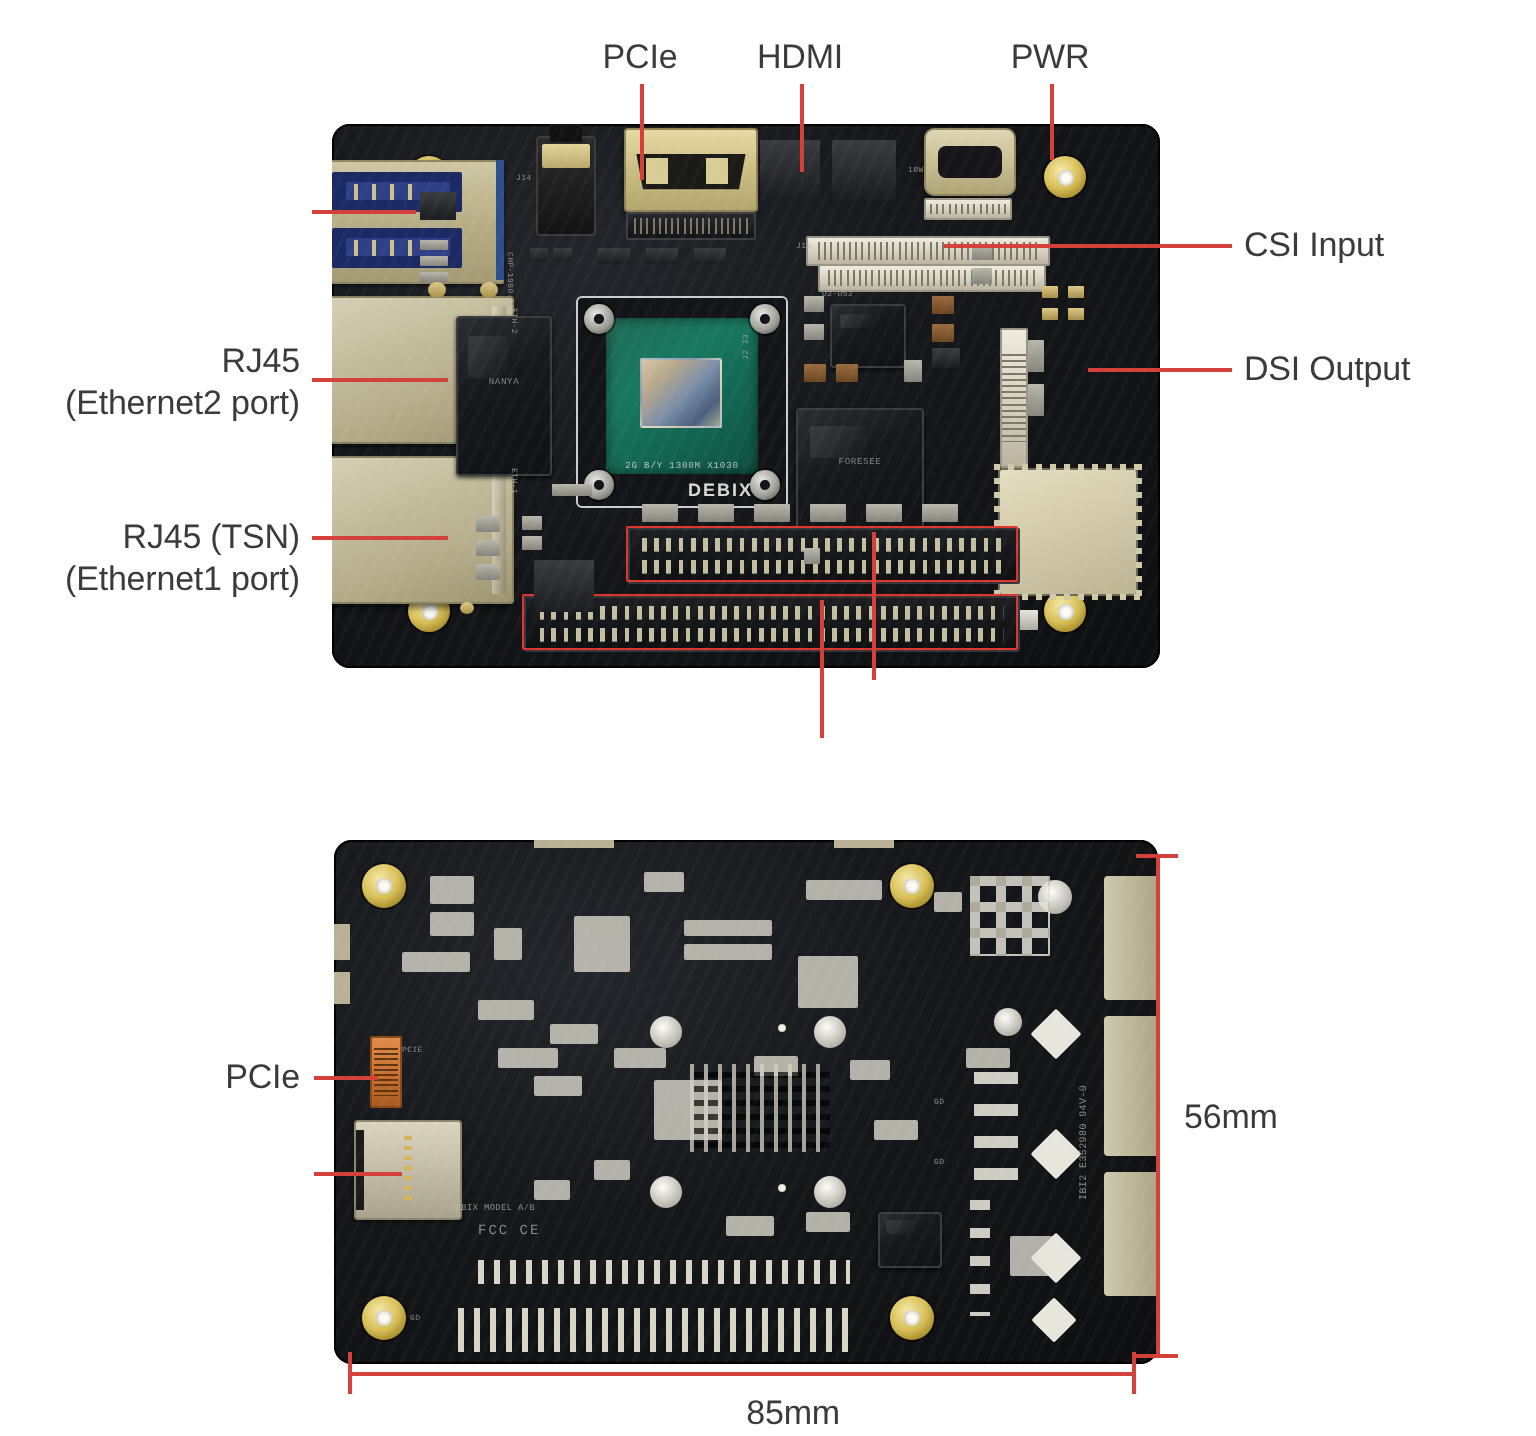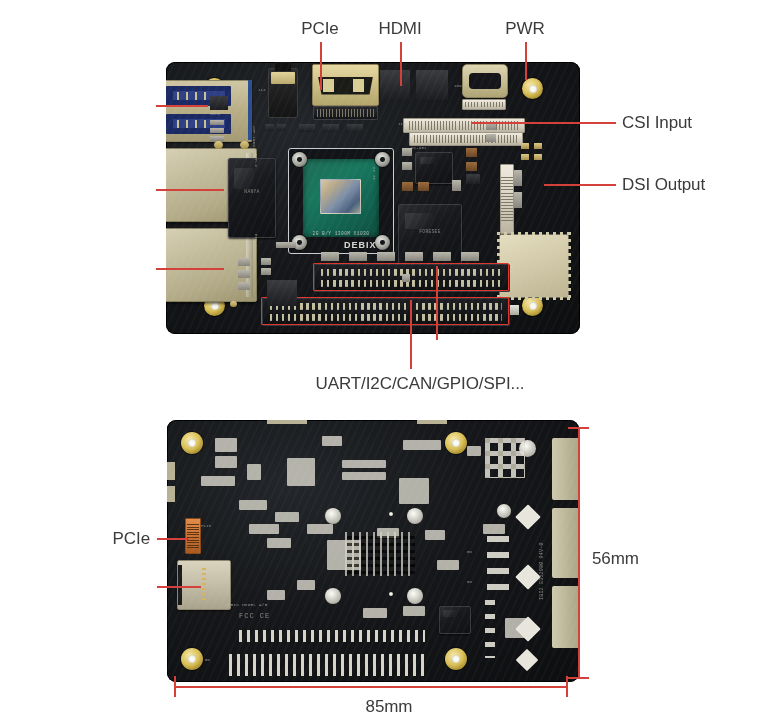--- a/index.html
+++ b/index.html
@@ -510,42 +510,45 @@
     <div class="silk" style="left:92px; top:172px; transform:rotate(90deg); transform-origin:left top;">ETH-1</div>
     <div class="silk" style="left:232px; top:60px;">J13</div>
     <div class="silk" style="left:288px; top:22px;">10W</div>
     <div class="silk" style="left:245px; top:84px;">U2-U52</div>
     <div class="silk" style="left:206px; top:118px; transform:rotate(-90deg); transform-origin:left top;">J2 J3</div>
     <div class="logo" style="left:178px; top:178px;">DEBIX</div>
   </div>
 
   <div class="lead-h" style="left:156px; top:105px; width:52px;"></div>
 
+  <div class="label r" style="left:0px; top:170px; width:150px;">RJ45
+(Ethernet2 port)</div>
   <div class="lead-h" style="left:156px; top:189px; width:68px;"></div>
 
+  <div class="label r" style="left:0px; top:258px; width:150px;">RJ45 (TSN)
+(Ethernet1 port)</div>
   <div class="lead-h" style="left:156px; top:268px; width:68px;"></div>
 
   <div class="label c" style="left:280px; top:18px; width:80px;">PCIe</div>
   <div class="lead-v" style="left:320px; top:42px; height:48px;"></div>
 
   <div class="label c" style="left:360px; top:18px; width:80px;">HDMI</div>
   <div class="lead-v" style="left:400px; top:42px; height:44px;"></div>
 
   <div class="label c" style="left:485px; top:18px; width:80px;">PWR</div>
   <div class="lead-v" style="left:525px; top:42px; height:38px;"></div>
 
   <div class="label" style="left:622px; top:112px; width:140px;">CSI Input</div>
   <div class="lead-h" style="left:472px; top:122px; width:144px;"></div>
 
   <div class="label" style="left:622px; top:174px; width:150px;">DSI Output</div>
   <div class="lead-h" style="left:544px; top:184px; width:72px;"></div>
 
   <div class="lead-v" style="left:436px; top:266px; height:74px;"></div>
 
-  <div class="label c" style="left:280px; top:373px; width:280px;">UART/I2C/CAN/GPIO/SPI...</div>
   <div class="lead-v" style="left:410px; top:300px; height:69px;"></div>
 
   <div class="board" style="left:167px; top:420px; width:412px; height:262px;">
 
     <div class="hole" style="left:14px; top:12px; width:22px; height:22px;">
         <i></i>
       </div>
     <div class="hole" style="left:278px; top:12px; width:22px; height:22px;">
         <i></i>
       </div>
@@ -653,15 +656,15 @@
   <div class="lead-h" style="left:157px; top:586px; width:44px;"></div>
 
   <div class="dim-line-v" style="left:578px; top:427px; height:250px;"></div>
   <div class="dim-cap-h" style="left:568px; top:427px; width:21px;"></div>
   <div class="dim-cap-h" style="left:568px; top:677px; width:21px;"></div>
   <div class="label" style="left:592px; top:548px; width:80px;">56mm</div>
 
   <div class="dim-line-h" style="left:174px; top:686px; width:394px;"></div>
   <div class="dim-cap-v" style="left:174px; top:676px; height:21px;"></div>
   <div class="dim-cap-v" style="left:566px; top:676px; height:21px;"></div>
-  <div class="label c" style="left:344px; top:696px; width:90px;">85mm</div>
+  <div class="label c" style="left:330px; top:696px; width:90px;text-align:right;">85mm</div>
 
 </div>
 
 </body></html>

